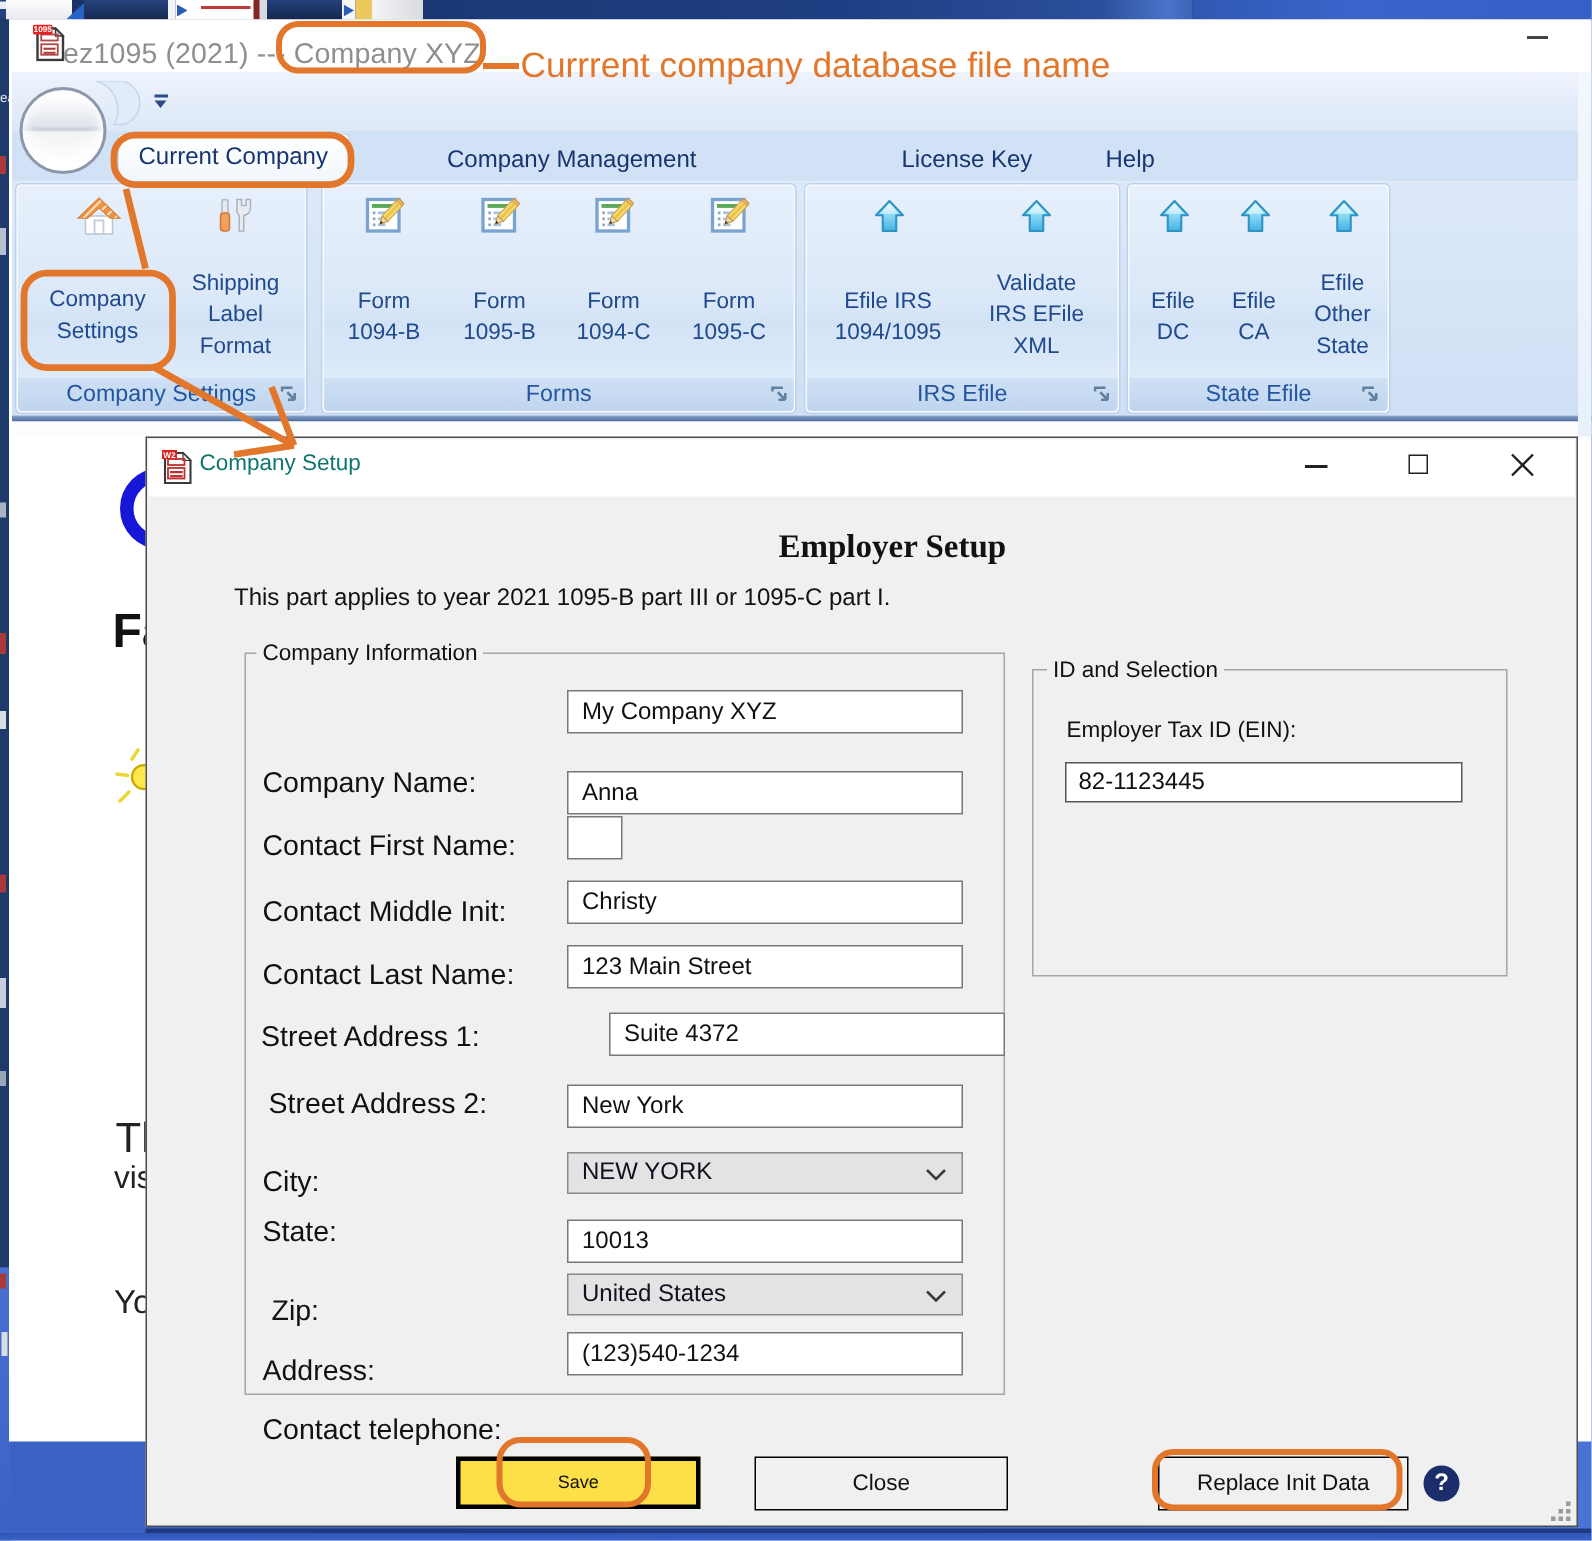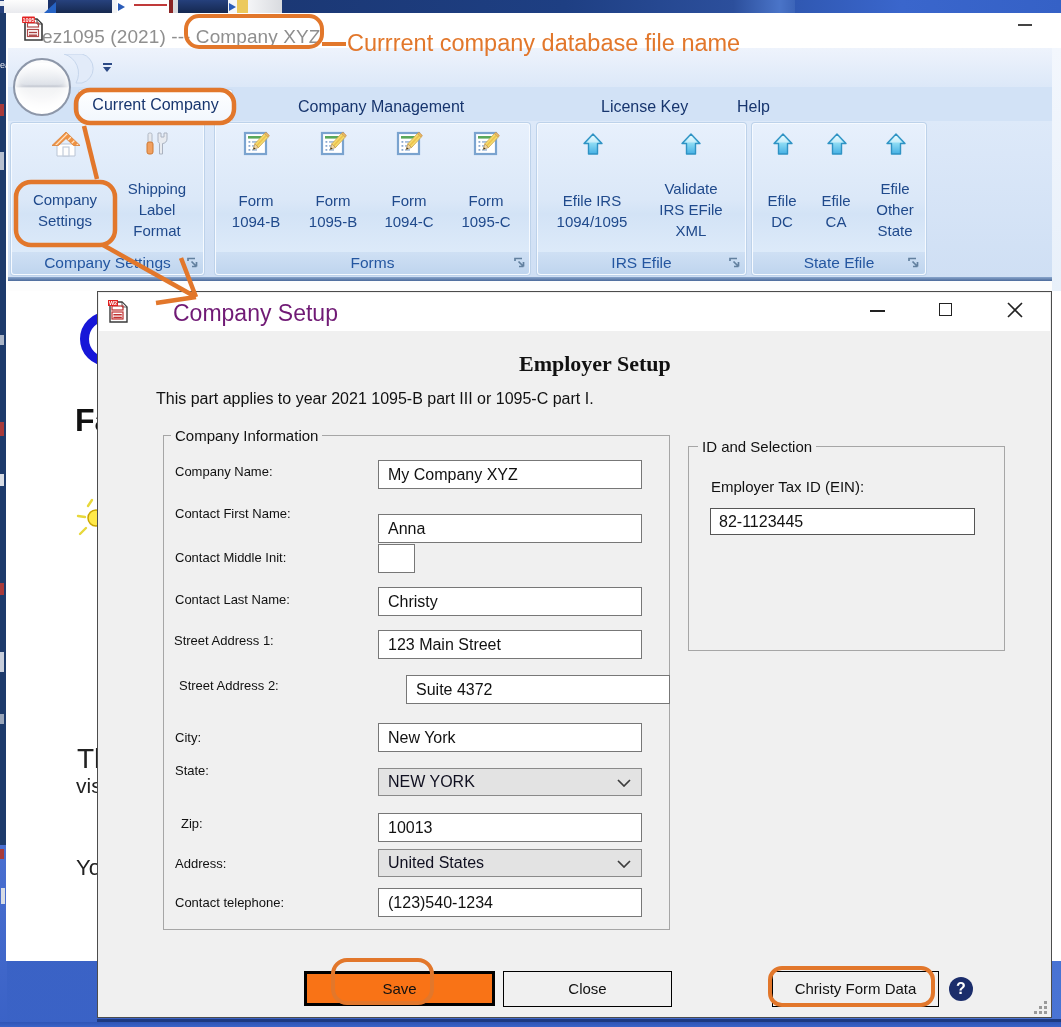--- a/index.html
+++ b/index.html
@@ -138,36 +138,36 @@
 <svg class="abs" style="left:108px;top:300px;" width="21" height="23" viewBox="0 0 21 23">
   <path d="M2 2 H14 L19 7 V22 H2 Z" fill="#fff" stroke="#3a3a3a" stroke-width="1.4"></path>
   <path d="M14 2 L14 7 L19 7 Z" fill="#e5e5e5" stroke="#3a3a3a" stroke-width="0.8"></path>
   <rect x="4" y="6" width="11" height="4" fill="none" stroke="#c03030" stroke-width="1.2"></rect>
   <rect x="4" y="12" width="11" height="7" fill="none" stroke="#c03030" stroke-width="1.2"></rect>
   <rect x="5.4" y="14" width="8.4" height="1.5" fill="#c03030"></rect>
   <rect x="5.4" y="16.7" width="8.4" height="1.5" fill="#c03030"></rect>
   <rect x="0" y="0" width="10" height="6" fill="#e02020"></rect>
   <text x="5" y="5" font-size="5.5" font-weight="bold" fill="#fff" text-anchor="middle" font-family="Liberation Sans">W2</text>
 </svg>
-<div class="abs" style="left:133px;top:300px;font-size:23px;color:#701a75;margin-left:40px;">Company Setup</div>
+<div class="abs" style="left:133px;top:300px;font-size:15px;color:#0f766e;">Company Setup</div>
 
 <div class="abs" style="left:870px;top:310px;width:15px;height:1.6px;background:#222;"></div>
 <div class="abs" style="left:939px;top:303px;width:13px;height:13px;border:1.6px solid #222;"></div>
 <svg class="abs" style="left:1007px;top:302px;" width="16" height="16" viewBox="0 0 16 16">
  <path d="M1 1 L15 15 M15 1 L1 15" stroke="#222" stroke-width="1.6"></path>
 </svg>
 
 <div class="abs" style="left:519px;top:351px;font-size:22px;font-weight:bold;font-family:'Liberation Serif',serif;color:#111;">Employer Setup</div>
 <div class="abs" style="left:156px;top:390px;font-size:16px;color:#111;">This part applies to year 2021 1095-B part III or 1095-C part I.</div>
 
 <div class="abs" style="left:163px;top:435px;width:507px;height:495px;border:1px solid #a6a6a6;"></div>
 <div class="abs" style="left:171px;top:427px;font-size:15px;color:#111;background:#f0f0f0;padding:0 4px;">Company Information</div>
 
 <style>
- .flabel { position:absolute; font-size:13px; color:#111; }
+ .flabel { position:absolute; font-size:19px; color:#111;margin-top:48px; }
  .finput { position:absolute; left:378px; width:264px; height:29px; background:#fff; border:1px solid #777;
            font-size:16px; color:#111; padding-left:9px; display:flex; align-items:center; }
  .fsel   { position:absolute; left:378px; width:264px; height:28px; background:#e3e3e3; border:1px solid #8a8a8a;
            font-size:16px; color:#101020; padding-left:9px; display:flex; align-items:center; }
 </style>
 <div class="flabel" style="left:175px;top:464px;">Company Name:</div>        
 <div class="finput" style="top:460px;">My Company XYZ</div>
 <div class="flabel" style="left:175px;top:506px;">Contact First Name:</div>  
 <div class="finput" style="top:514px;">Anna</div>
 <div class="flabel" style="left:175px;top:550px;">Contact Middle Init:</div> 
@@ -191,23 +191,23 @@
       <path d="M1 1 L7 7 L13 1" fill="none" stroke="#3c3c3c" stroke-width="1.7"></path>
     </svg></div>
 <div class="flabel" style="left:175px;top:895px;">Contact telephone:</div>   
 <div class="finput" style="top:888px;">(123)540-1234</div>
 
 <div class="abs" style="left:688px;top:446px;width:317px;height:205px;border:1px solid #a6a6a6;"></div>
 <div class="abs" style="left:698px;top:438px;font-size:15px;color:#111;background:#f0f0f0;padding:0 4px;">ID and Selection</div>
 <div class="abs" style="left:711px;top:478px;font-size:15px;color:#111;">Employer Tax ID (EIN):</div>
 <div class="abs" style="left:710px;top:508px;width:265px;height:27px;background:#fff;border:1px solid #555;font-size:16px;color:#111;padding-left:8px;display:flex;align-items:center;">82-1123445</div>
 
-<div class="abs" style="left:304px;top:971px;width:191px;height:35px;border:3px solid #000;background:#f97316;text-align:center;line-height:29px;font-size:15px;color:#111;">Save</div>
+<div class="abs" style="left:304px;top:971px;width:163px;height:35px;border:3px solid #000;background:#fde047;text-align:center;line-height:29px;font-size:12px;color:#111;">Save</div>
 <div class="abs" style="left:503px;top:971px;width:169px;height:36px;border:1.5px solid #000;background:#f0f0f0;text-align:center;line-height:33px;font-size:15px;color:#111;">Close</div>
-<div class="abs" style="left:772px;top:971px;width:167px;height:36px;border:1.5px solid #000;background:#f0f0f0;text-align:center;line-height:33px;font-size:15px;color:#111;">Christy Form Data</div>
+<div class="abs" style="left:772px;top:971px;width:167px;height:36px;border:1.5px solid #000;background:#f0f0f0;text-align:center;line-height:33px;font-size:15px;color:#111;">Replace Init Data</div>
 <div class="abs" style="left:949px;top:977px;width:24px;height:24px;border-radius:50%;background:#1b2d6b;color:#fff;font-size:16px;font-weight:bold;text-align:center;line-height:24px;">?</div>
 
 <svg class="abs" style="left:1033px;top:1000px;" width="16" height="16" viewBox="0 0 16 16">
   <g fill="#9a9a9a">
     <rect x="11" y="1" width="3" height="3"></rect>
     <rect x="6" y="6" width="3" height="3"></rect>
       <rect x="11" y="6" width="3" height="3"></rect>
     <rect x="1" y="11" width="3" height="3"></rect>
       <rect x="6" y="11" width="3" height="3"></rect>
       <rect x="11" y="11" width="3" height="3"></rect>

